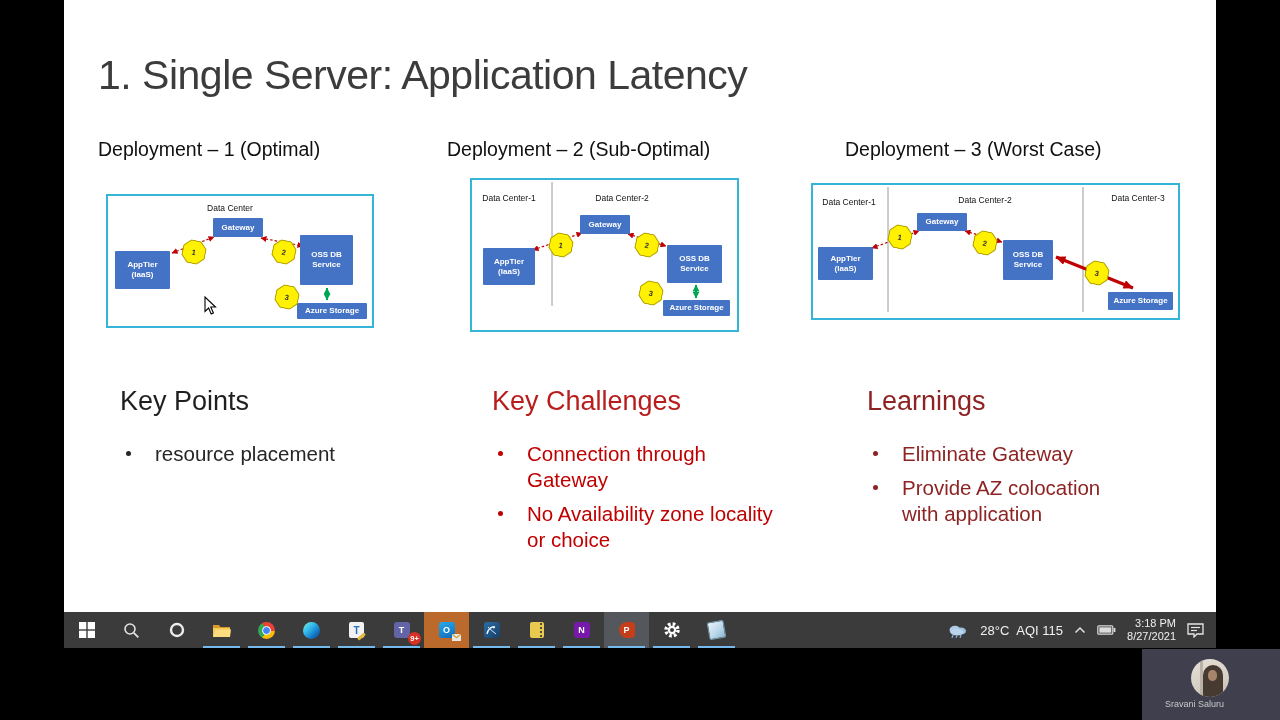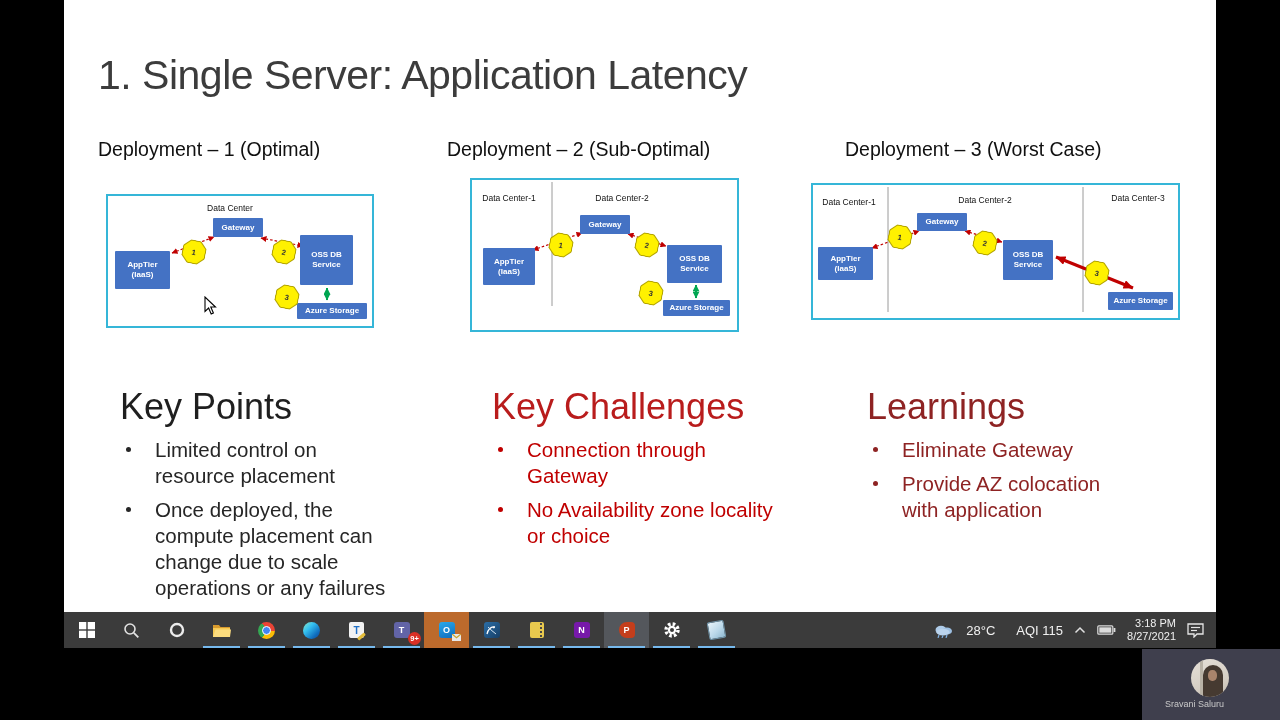--- a/index.html
+++ b/index.html
@@ -21,21 +21,21 @@
   .node{position:absolute;background:#4472c4;color:#fff;font-size:8px;font-weight:bold;
     display:flex;flex-direction:column;align-items:center;justify-content:center;text-align:center;line-height:1.25;border-radius:1px;}
   .badge-o{position:absolute;width:24px;height:24px;transform:rotate(12deg);
     clip-path:polygon(30% 0,70% 0,100% 30%,100% 70%,70% 100%,30% 100%,0 70%,0 30%);background:#b3a400;
     display:flex;align-items:center;justify-content:center;}
   .badge-i{width:22px;height:22px;clip-path:polygon(30% 0,70% 0,100% 30%,100% 70%,70% 100%,30% 100%,0 70%,0 30%);
     background:#fff100;display:flex;align-items:center;justify-content:center;font-size:7.5px;font-weight:bold;color:#333;}
   .cursor{position:absolute;left:96px;top:100px;width:13px;height:20px;}
 
   .section{position:absolute;top:386px;}
-  .sec-heading{font-size:36px;margin-bottom:9px;white-space:nowrap;}
+  .sec-heading{font-size:27px;margin-bottom:24px;white-space:nowrap;}
   .kp{left:56px;color:#262626}.kp .sec-heading{color:#1f1f1f}
   .kc{left:428px;color:#c00000}.kc .sec-heading{color:#b91c1c}
   .lrn{left:803px;color:#8e2323}.lrn .sec-heading{color:#8e2323}
   .bullet{display:flex;margin-bottom:8px;}
   .dot{flex:0 0 auto;width:5px;height:5px;border-radius:50%;background:currentColor;margin:10px 0 0 6px;}
   .blines{margin-left:24px;font-size:20.5px;line-height:26px;}
   .blines div{white-space:nowrap;}
 
   .taskbar{position:absolute;left:0;top:612px;width:1152px;height:36px;background:#3b3b3b;display:flex;}
   .tb-btn{position:relative;width:45px;height:36px;display:flex;align-items:center;justify-content:center;flex:0 0 auto;}
@@ -53,21 +53,21 @@
   .notes-pad{width:15px;height:16px;background:#f2f2f2;border-radius:2px;position:relative;
     display:flex;align-items:center;justify-content:center;color:#1f6fc5;font-weight:bold;font-size:10px;}
   .notes-pen{position:absolute;right:-2px;bottom:0px;width:9px;height:3px;background:#e4bd3a;transform:rotate(-40deg);border-radius:1px;}
   .zip-pad{width:14px;height:16px;background:#e9c94e;border-radius:2px;position:relative;}
   .zip-pad::after{content:"";position:absolute;right:2px;top:1px;bottom:1px;width:0;
     border-right:2px dotted #4a4a4a;}
   .notepad-tile{width:15px;height:16px;transform:rotate(-10deg);border-radius:2px;
     background:linear-gradient(145deg,#e8f3fa 0%,#bcd9ea 55%,#8fb8d0 100%);border:1px solid #6f93a8;}
 
   .tray{margin-left:auto;display:flex;align-items:center;gap:11px;padding-right:12px;color:#f0f0f0;}
-  .tray-temp{font-size:13px;white-space:nowrap;display:flex;gap:21px;}
+  .tray-temp{font-size:13px;white-space:nowrap;display:flex;gap:7px;}
   .clock{text-align:right;font-size:11px;line-height:13px;}
 
   .webcam{position:absolute;left:1142px;top:649px;width:138px;height:71px;background:#3f3f4d;}
   .avatar{position:absolute;left:49px;top:10px;width:38px;height:38px;border-radius:50%;overflow:hidden;
     background:linear-gradient(160deg,#e6e0d8 0%,#d6cfc5 60%,#c4bdb2 100%);}
   .avatar .frame{position:absolute;left:9px;top:0;width:3px;height:38px;background:#b9b2a6;}
   .avatar .person{position:absolute;left:12px;top:6px;width:20px;height:34px;background:#463a31;
     border-radius:10px 10px 3px 3px;}
   .avatar .face{position:absolute;left:17px;top:11px;width:9px;height:11px;background:#a9846c;border-radius:45%;}
   .webcam-name{position:absolute;left:23px;top:50px;font-size:9px;color:#c9c9c9;white-space:nowrap;}
@@ -212,31 +212,21 @@
         <div class="badge-o" style="left:272px;top:76px">
             <div class="badge-i">3</div>
           </div>
       </div>
 
       <div class="section kp">
         <div class="sec-heading">Key Points</div>
         <div class="bullet">
           <span class="dot"></span>
           <div class="blines">
-            <div>Limited control on</div>
             <div>resource placement</div>
-          </div>
-        </div>
-        <div class="bullet">
-          <span class="dot"></span>
-          <div class="blines">
-            <div>Once deployed, the</div>
-            <div>compute placement can</div>
-            <div>change due to scale</div>
-            <div>operations or any failures</div>
           </div>
         </div>
       </div>
 
       <div class="section kc">
         <div class="sec-heading">Key Challenges</div>
         <div class="bullet">
           <span class="dot"></span>
           <div class="blines">
             <div>Connection through</div>

